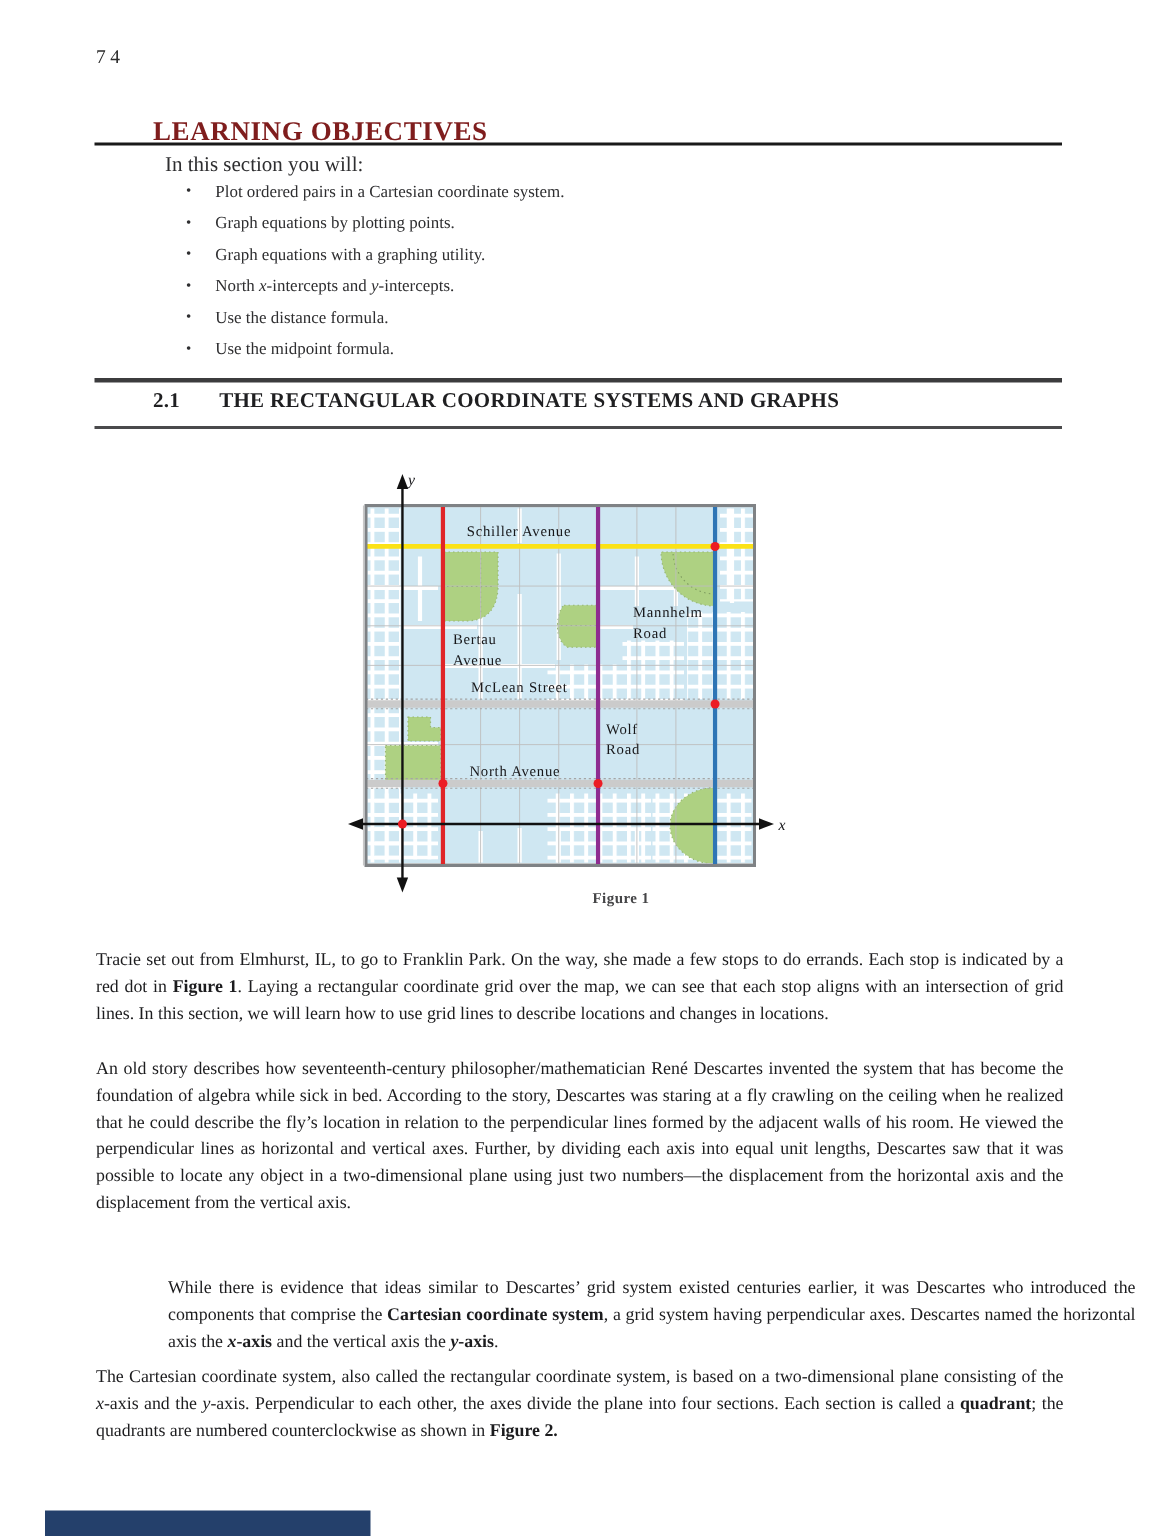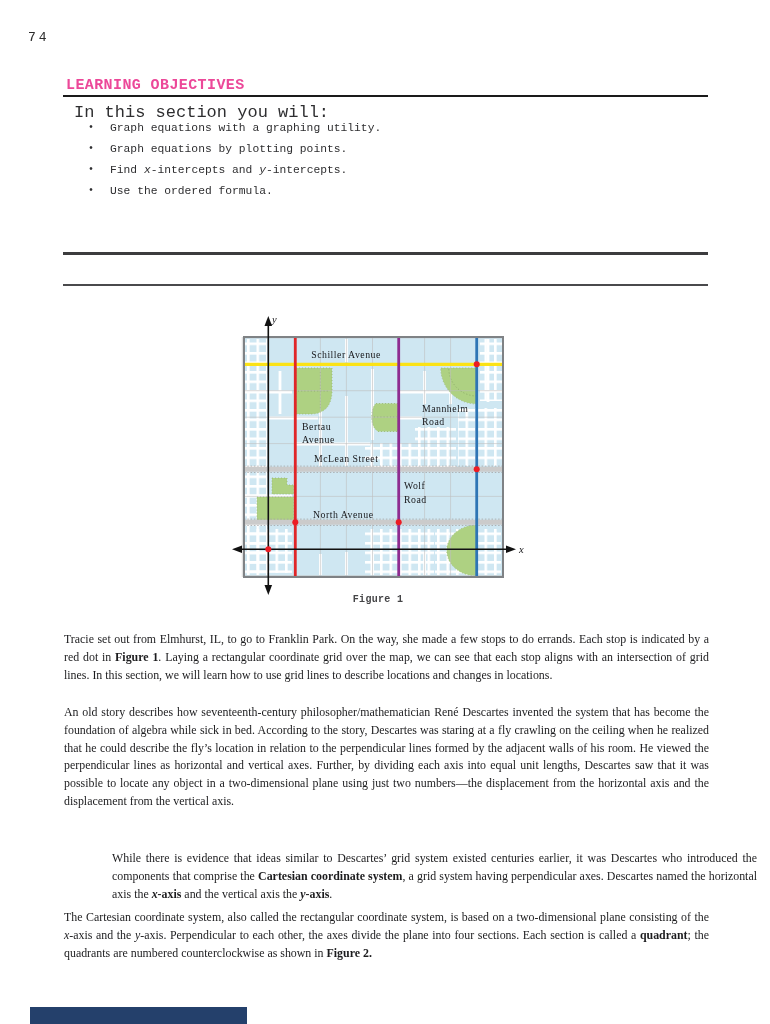--- a/index.html
+++ b/index.html
@@ -1,30 +1,30 @@
 <!DOCTYPE html>
 <html><head>
 <meta charset="utf-8">
 <style>
   html,body{margin:0;padding:0;background:#ffffff;}
   .page{position:relative;width:770px;height:1024px;background:#fff;overflow:hidden;
         font-family:"Liberation Serif",serif;color:#1d1d1f;}
   .abs{position:absolute;}
-  .sans{font-family:Liberation Mono, monospace;}
+  .sans{font-family:Liberation Serif, serif;margin-left:36px;}
   .b{font-weight:bold;}
   .i{font-style:italic;}
 
   #pageno{left:28px;top:30px;font-size:13px;letter-spacing:3px;color:#2b2b2b;}
   #chapterline{left:0;right:0;top:33px;text-align:center;font-size:11.5px;letter-spacing:.2px;}
   #chapterline .ch-label{color:#6d6e71;}
   #chapterline .ch-title{font-weight:bold;color:#231f20;margin-left:7px;}
 
-  #lo-head{left:66px;top:77px;font-size:15px;font-weight:bold;letter-spacing:.4px;color:#ec4899;}
+  #lo-head{left:66px;top:77px;font-size:18px;font-weight:bold;letter-spacing:.4px;color:#7f1d1d;}
   #lo-rule{left:63px;top:95px;width:645px;height:2px;background:#1a1a1a;}
-  #lo-intro{left:74px;top:103px;font-size:17px;color:#2e2e30;}
+  #lo-intro{left:74px;top:103px;font-size:14px;color:#2e2e30;}
   #lo-list{left:88px;top:118px;font-size:11.3px;color:#2e2e30;}
   .lo-item{line-height:20px;}
   .lo-item::before{content:"•";margin-right:16px;font-size:10px;position:relative;top:-1px;}
 
   #sec-rule-top{left:63px;top:252px;width:645px;height:2.5px;background:#3c3c3e;}
   #sec-head{left:66px;top:260px;font-size:14px;font-weight:bold;letter-spacing:.2px;color:#1f1f21;}
   #sec-num{margin-right:26px;}
   #sec-rule-bot{left:63px;top:284px;width:645px;height:1.5px;background:#4a4a4c;}
 
   #map{left:228px;top:314px;}
@@ -48,27 +48,32 @@
 
 <div class="page">
 
   <div id="pageno" class="abs sans">74</div>
 
 
   <div id="lo-head" class="abs sans">LEARNING OBJECTIVES</div>
   <div id="lo-rule" class="abs"></div>
   <div id="lo-intro" class="abs sans">In this section you will:</div>
   <div id="lo-list" class="abs sans">
+    <div class="lo-item"><span>Plot ordered pairs in a Cartesian coordinate system.</span></div>
+    <div class="lo-item"><span>Graph equations by plotting points.</span></div>
     <div class="lo-item"><span>Graph equations with a graphing utility.</span></div>
-    <div class="lo-item"><span>Graph equations by plotting points.</span></div>
-    <div class="lo-item"><span>Find </span><span class="i">x</span><span>-intercepts and </span><span class="i">y</span><span>-intercepts.</span></div>
-    <div class="lo-item"><span>Use the ordered formula.</span></div>
+    <div class="lo-item"><span>North </span><span class="i">x</span><span>-intercepts and </span><span class="i">y</span><span>-intercepts.</span></div>
+    <div class="lo-item"><span>Use the distance formula.</span></div>
+    <div class="lo-item"><span>Use the midpoint formula.</span></div>
   </div>
 
   <div id="sec-rule-top" class="abs"></div>
+  <div id="sec-head" class="abs sans">
+    <span id="sec-num">2.1</span><span>THE RECTANGULAR COORDINATE SYSTEMS AND GRAPHS</span>
+  </div>
   <div id="sec-rule-bot" class="abs"></div>
 
   <svg id="map" class="abs" width="300" height="294" viewBox="0 0 300 294">
     <defs>
       <pattern id="mesh" width="9.5" height="9.5" patternUnits="userSpaceOnUse">
         <path d="M0 1.3H9.5M1.3 0V9.5" stroke="#ffffff" stroke-width="2.6" fill="none"></path>
       </pattern>
     </defs>
 
     <rect x="16" y="23" width="259" height="240" fill="#cfe7f2"></rect>

